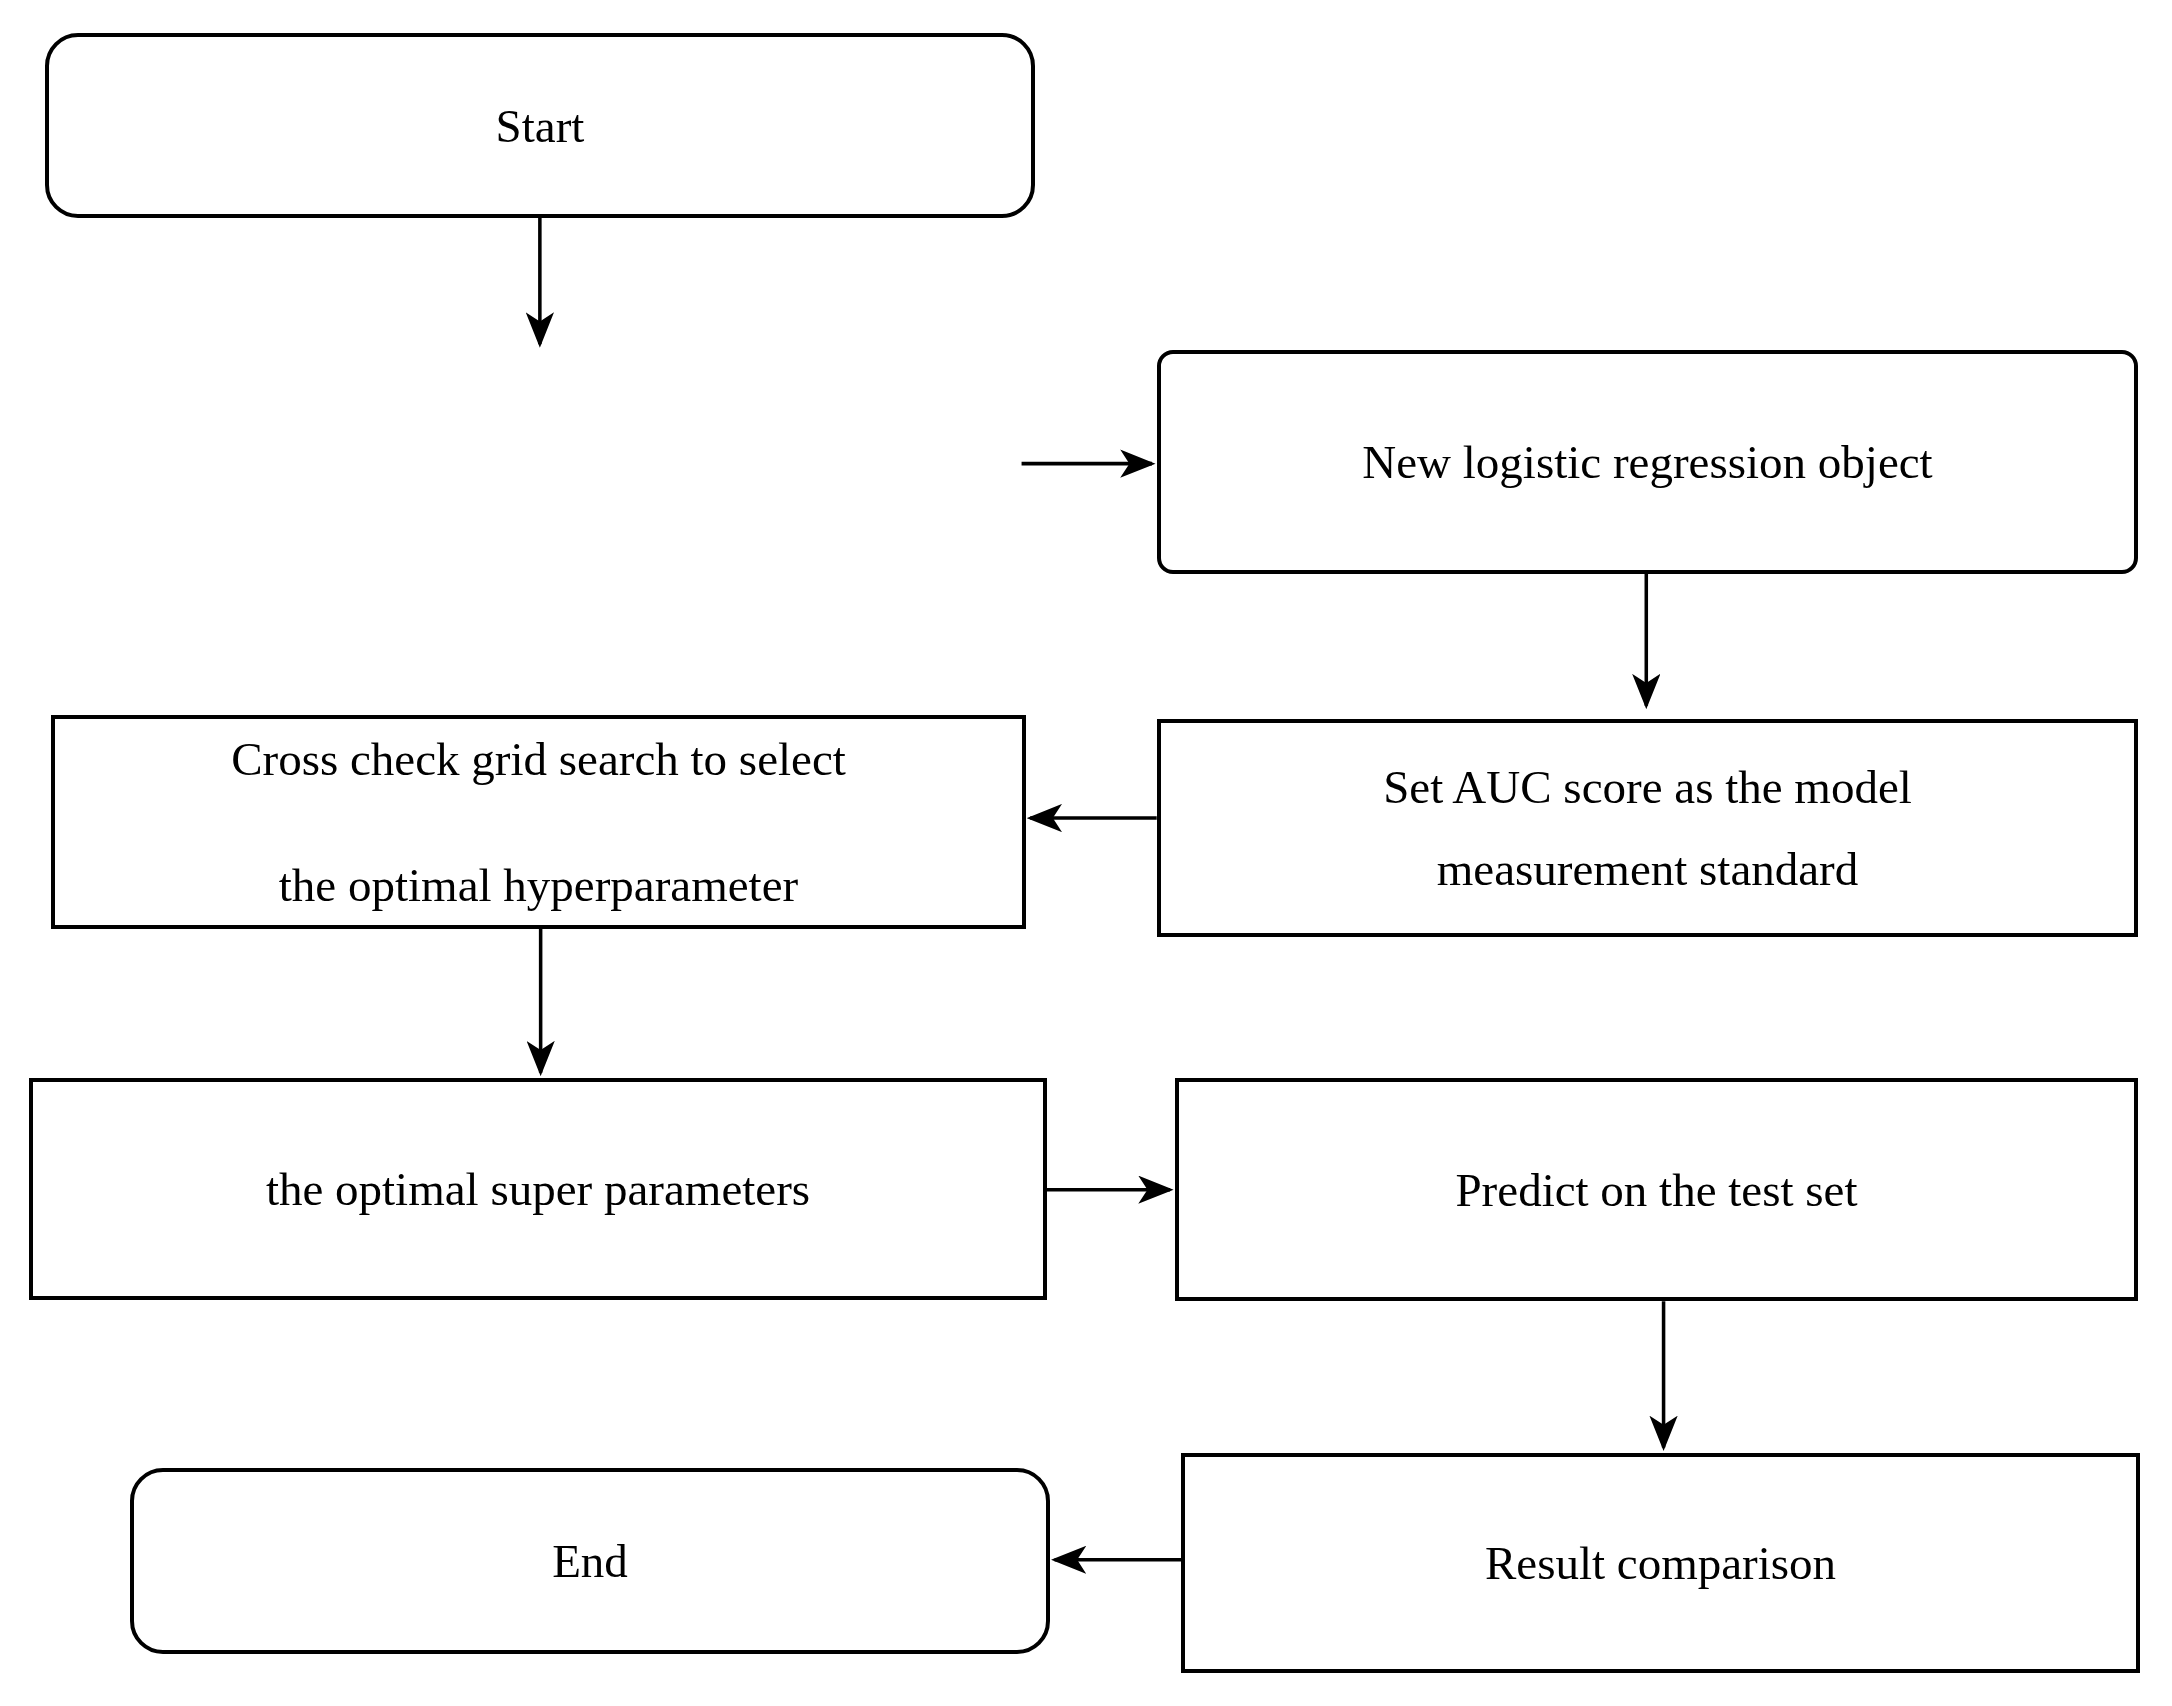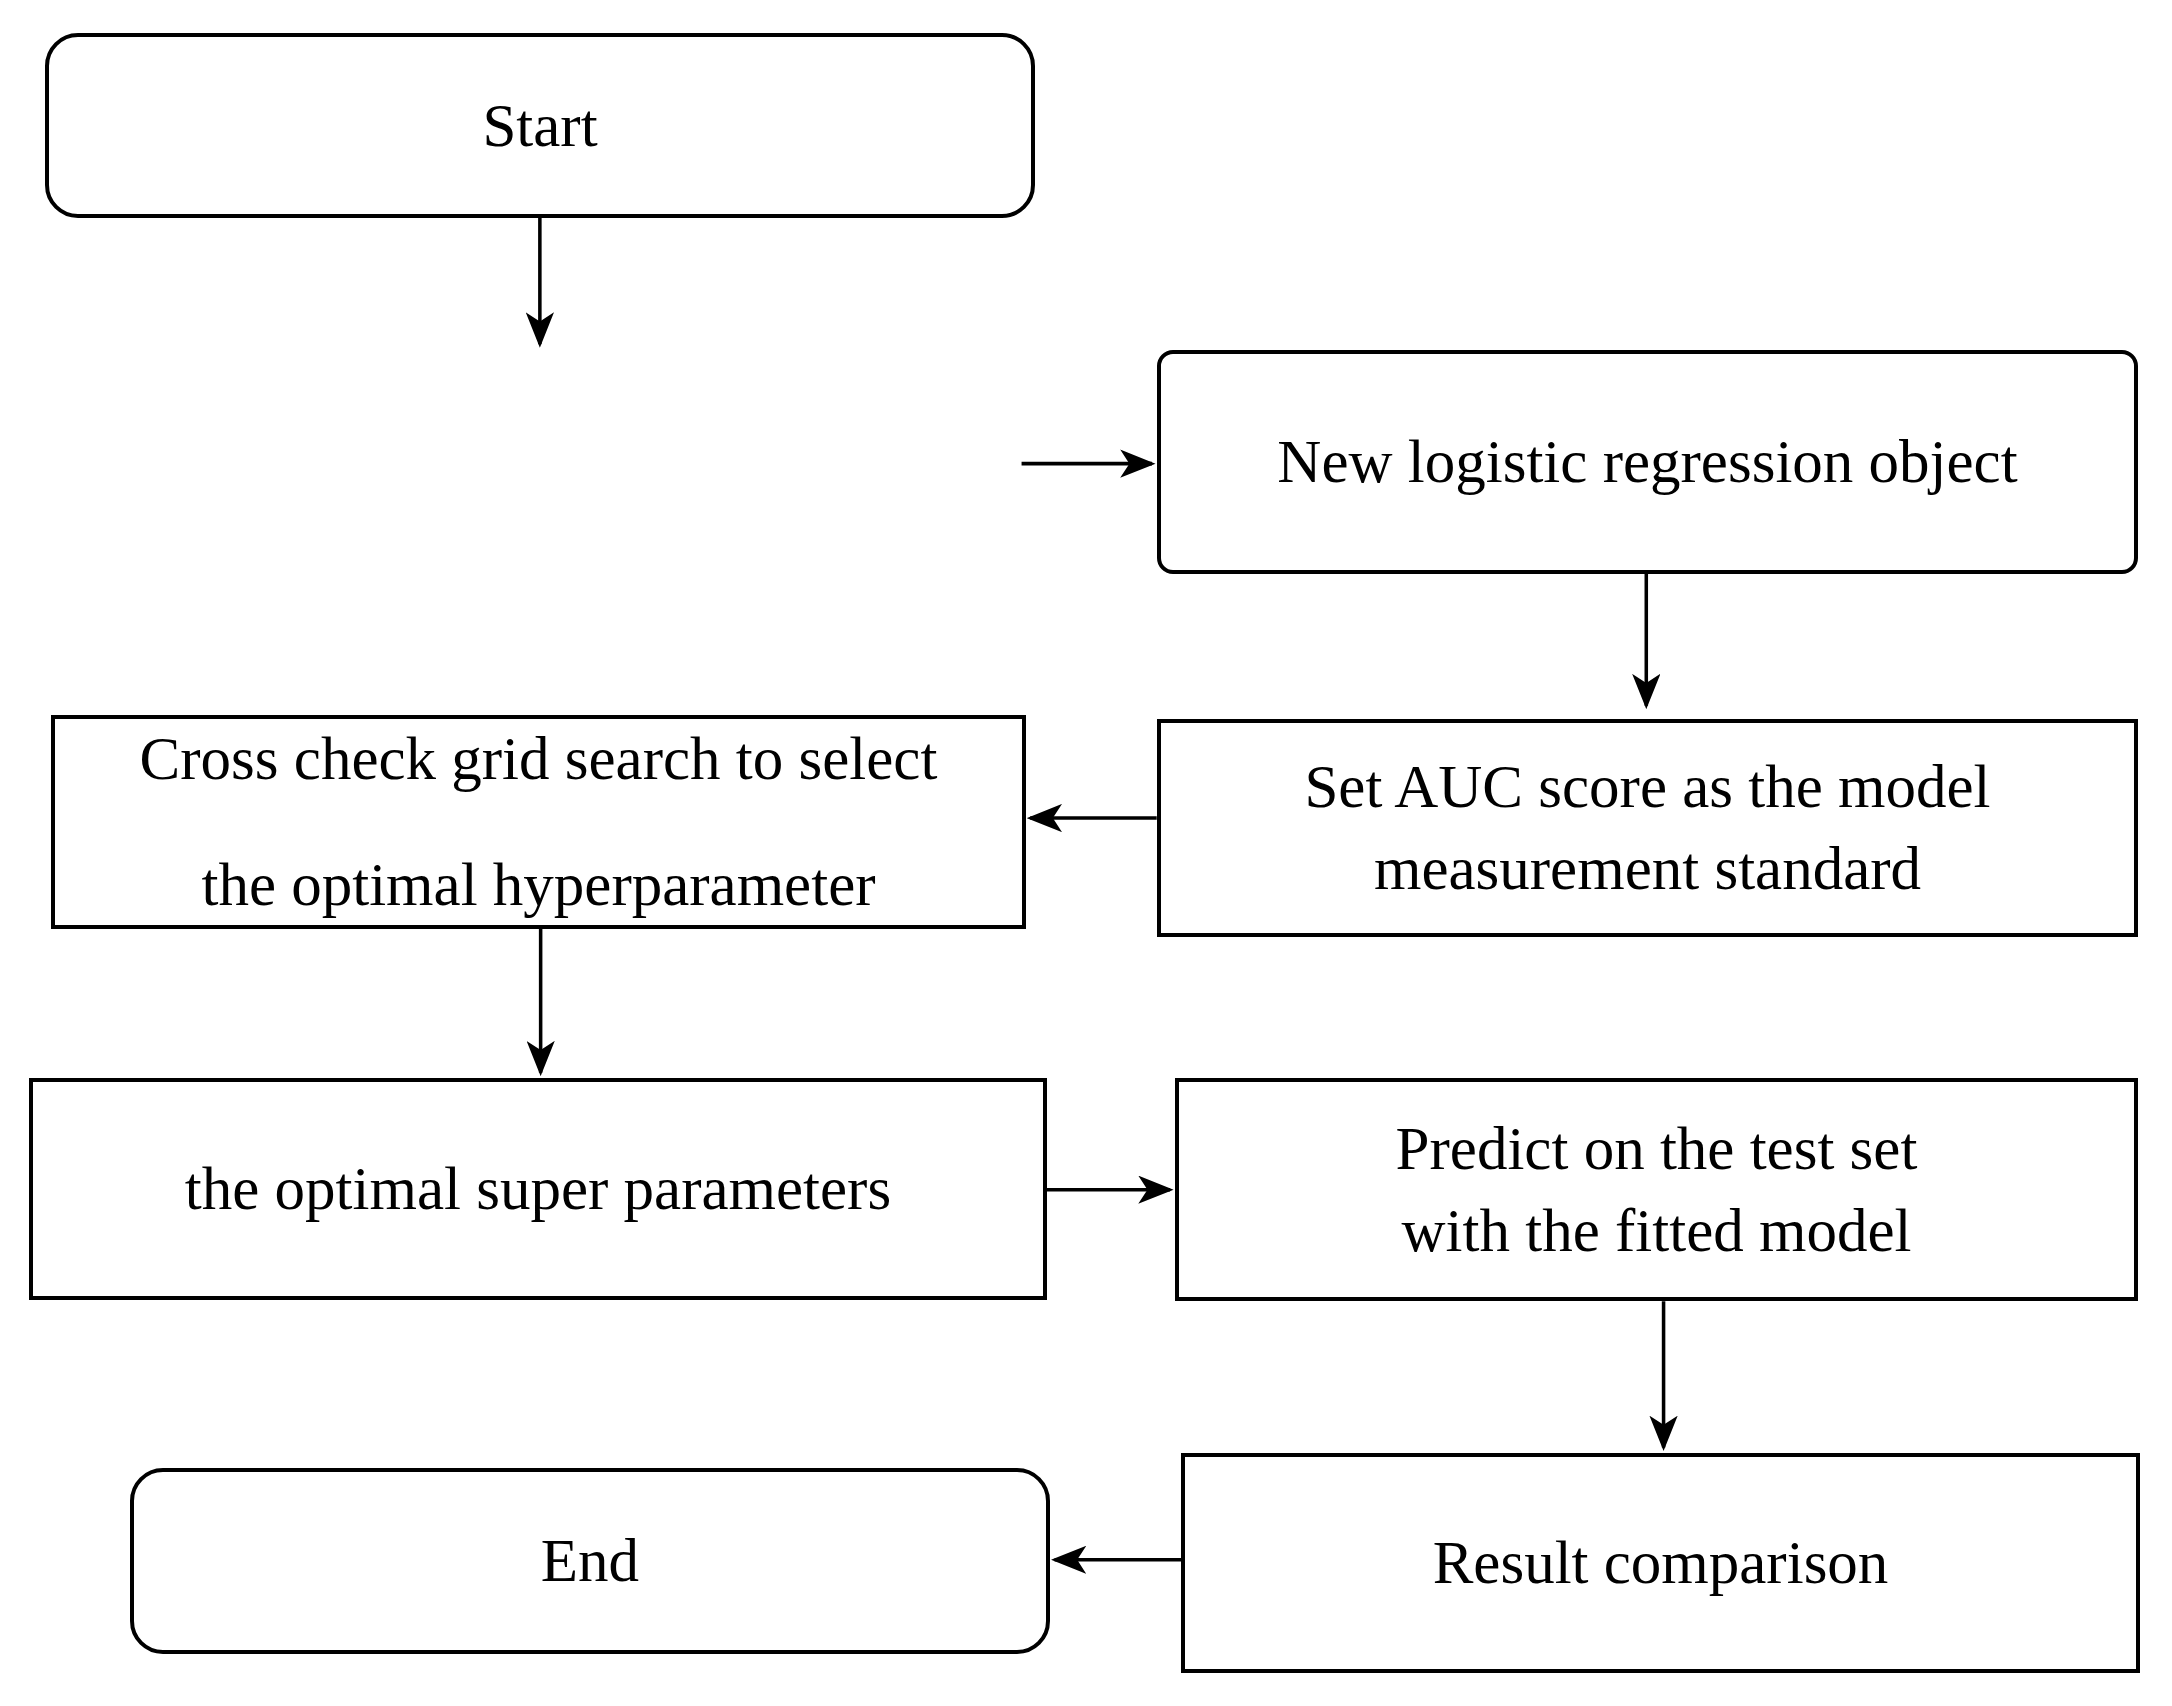--- a/index.html
+++ b/index.html
@@ -24,21 +24,21 @@
     position: absolute;
     box-sizing: border-box;
     border: 4.7px solid #000000;
     background: #ffffff;
     display: flex;
     flex-direction: column;
     align-items: center;
     justify-content: center;
     text-align: center;
     font-family: "Liberation Serif", serif;
-    font-size: 61px;
+    font-size: 47px;
     line-height: 82px;
     color: #000000;
     white-space: nowrap;
     z-index: 1;
   }
   .terminator {
     border-radius: 33px;
   }
   .node span {
     display: block;
@@ -83,21 +83,20 @@
     <span>Cross check grid search to select</span>
     <span>the optimal hyperparameter</span>
   </div>
 
   <div class="node" style="left:29px; top:1078px; width:1018px; height:222px;">
     <span>the optimal super parameters</span>
   </div>
 
   <div class="node" style="left:1175px; top:1078px; width:963px; height:223px;">
     <span>Predict on the test set</span>
-    <span>with the fitted model</span>
   </div>
 
   <div class="node" style="left:1181px; top:1453px; width:959px; height:220px;">
     <span>Result comparison</span>
   </div>
 
   <div class="node terminator" style="left:130px; top:1468px; width:920px; height:186px;text-align:center;">
     <span>End</span>
   </div>
 

